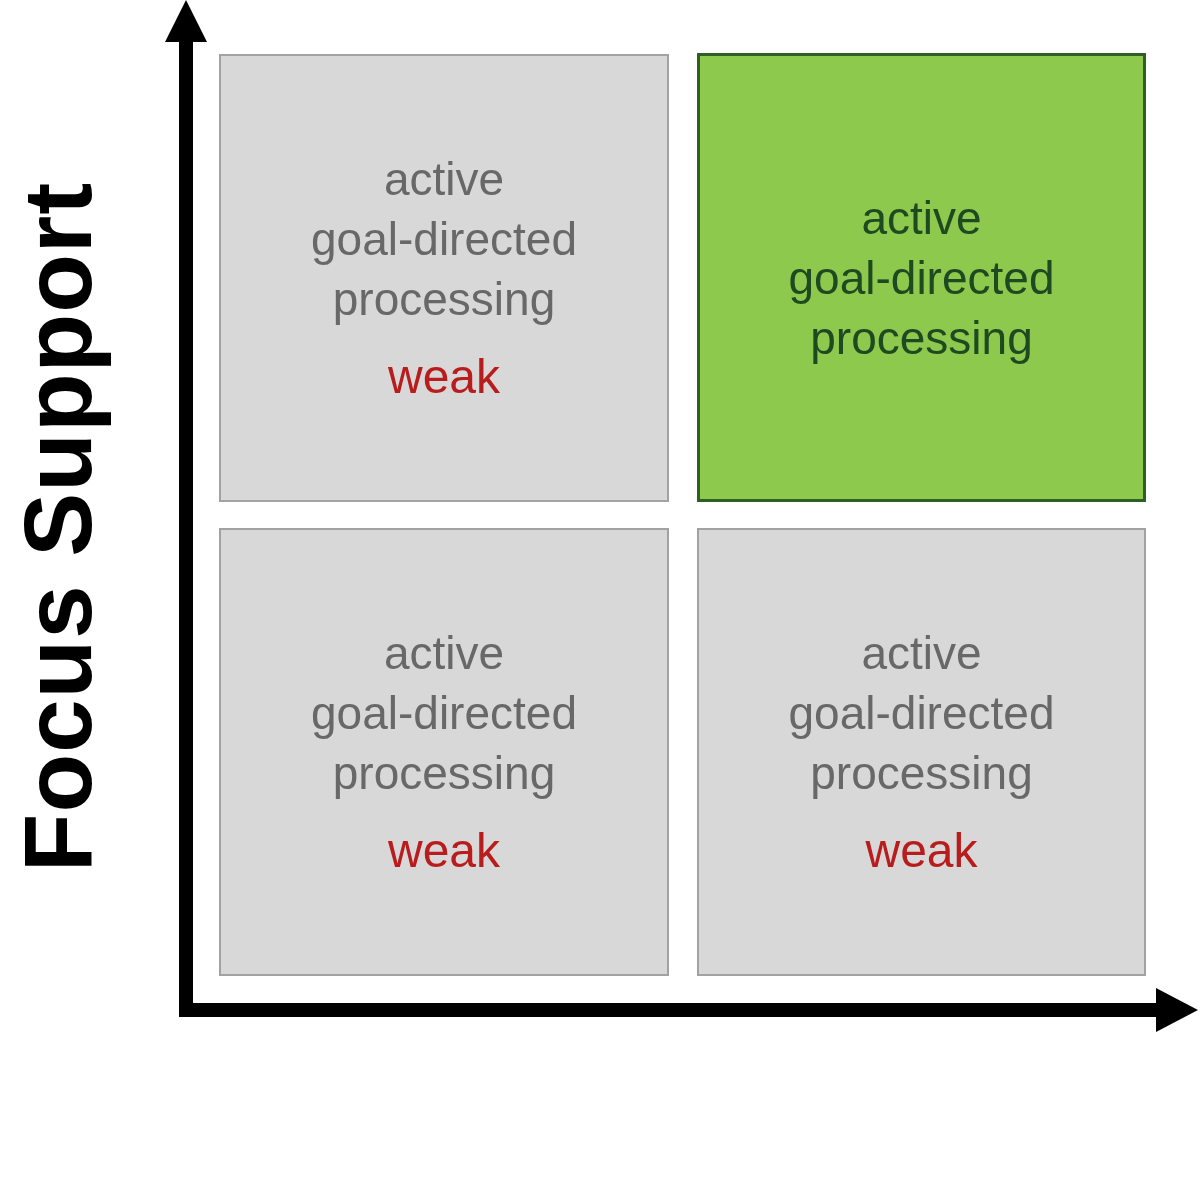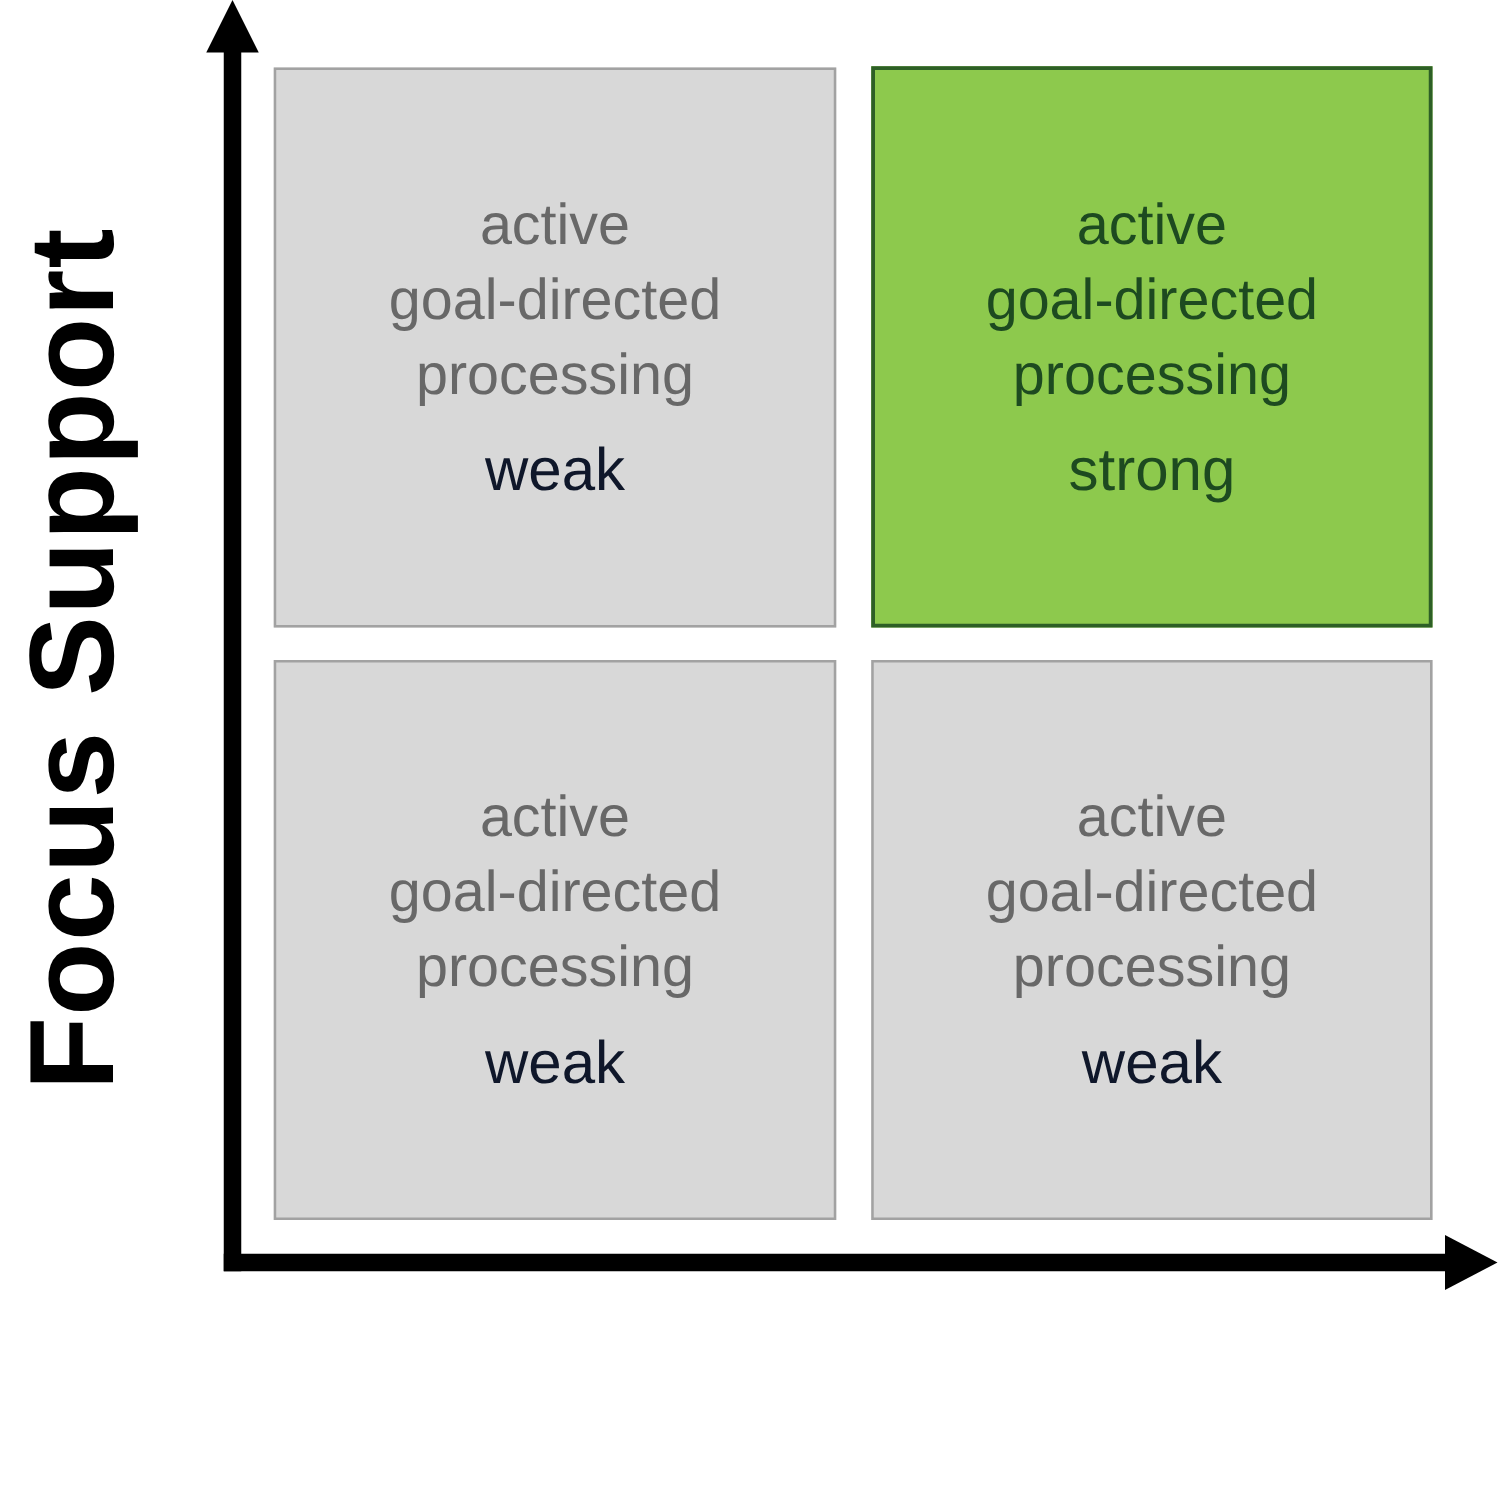--- a/index.html
+++ b/index.html
@@ -105,21 +105,21 @@
     font-size: 46px;
     line-height: 60px;
     color: #686868;
     white-space: pre-line;
   }
   .q-level {
     margin-top: 18px;
     font-size: 48px;
     line-height: 60px;
     font-weight: 500;
-    color: #0f172a;
+    color: #b91c1c;
   }
   .q-green .q-body  { color: #1d4a20; }
   .q-green .q-level { color: #1d4a20; }
 </style>
 </head>
 <body>
 
 <div class="canvas">
 
   <div class="y-axis-line"></div>
@@ -133,21 +133,20 @@
     <div class="q-body">active
 goal-directed
 processing</div>
     <div class="q-level">weak</div>
   </div>
 
   <div class="quadrant q-green q-tr">
     <div class="q-body">active
 goal-directed
 processing</div>
-    <div class="q-level">strong</div>
   </div>
 
   <div class="quadrant q-gray q-bl">
     <div class="q-body">active
 goal-directed
 processing</div>
     <div class="q-level">weak</div>
   </div>
 
   <div class="quadrant q-gray q-br">

